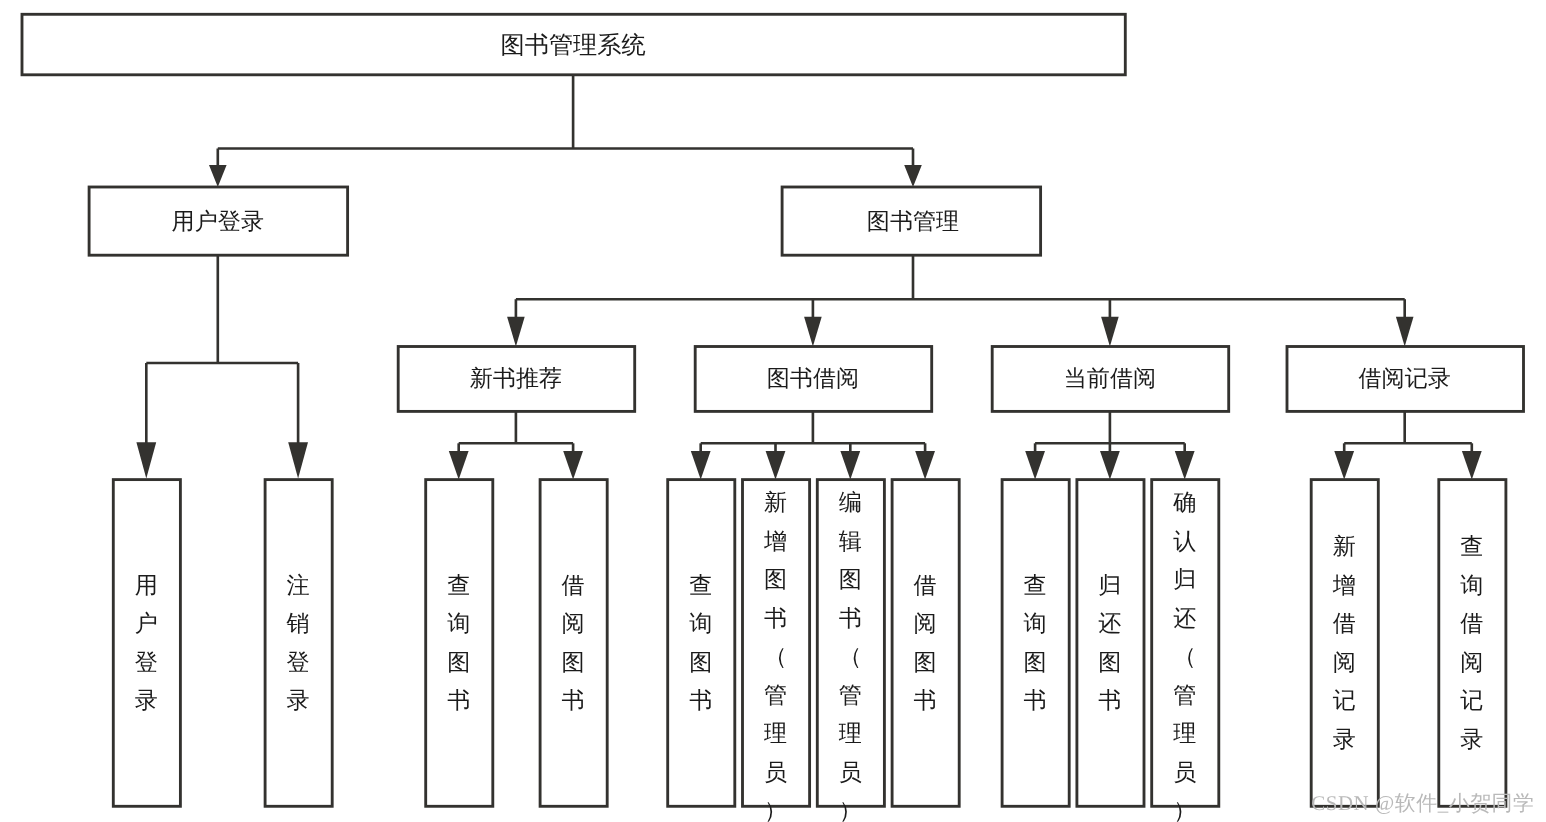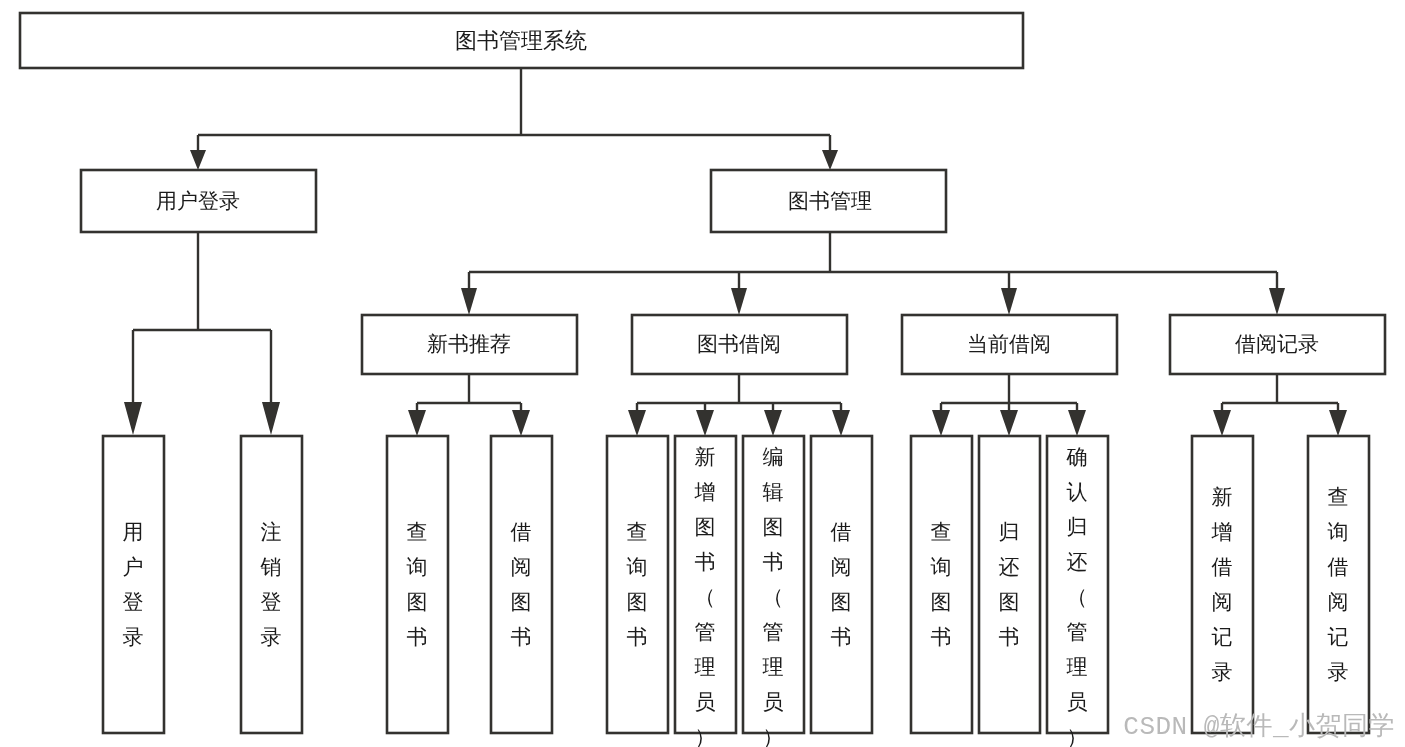--- a/index.html
+++ b/index.html
@@ -46,22 +46,22 @@
     stroke-linecap: butt;
   }
   .arrow-head {
     fill: #33322f;
     stroke: none;
   }
   .watermark {
     position: absolute;
     right: 10px;
     bottom: 4px;
-    font-family: Liberation Mono, monospace;
-    font-size: 26px;
+    font-family: Liberation Serif, serif;
+    font-size: 19px;
     color: #b9b9b9;
     letter-spacing: 0.5px;
     white-space: nowrap;
     pointer-events: none;
   }
 </style>
 </head>
 <body>
 
 <div id="diagram-root">

